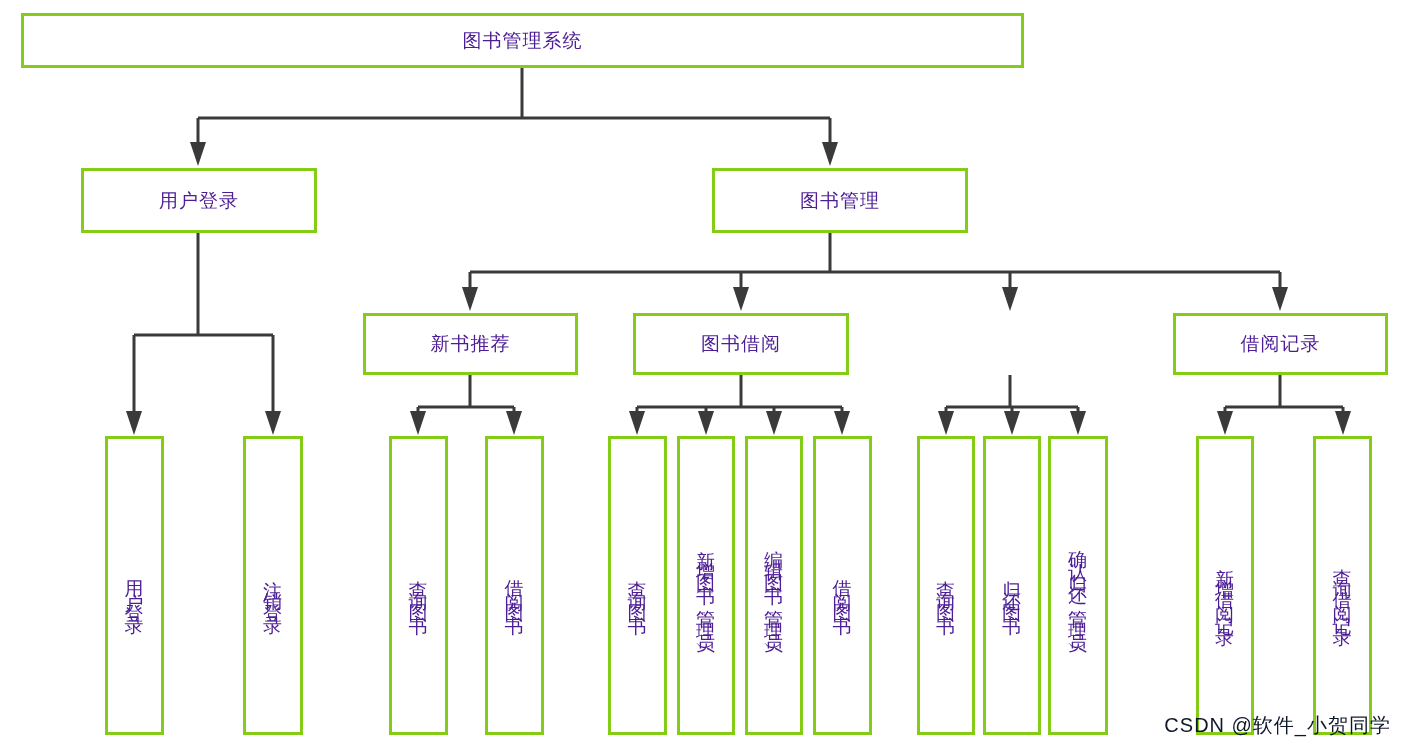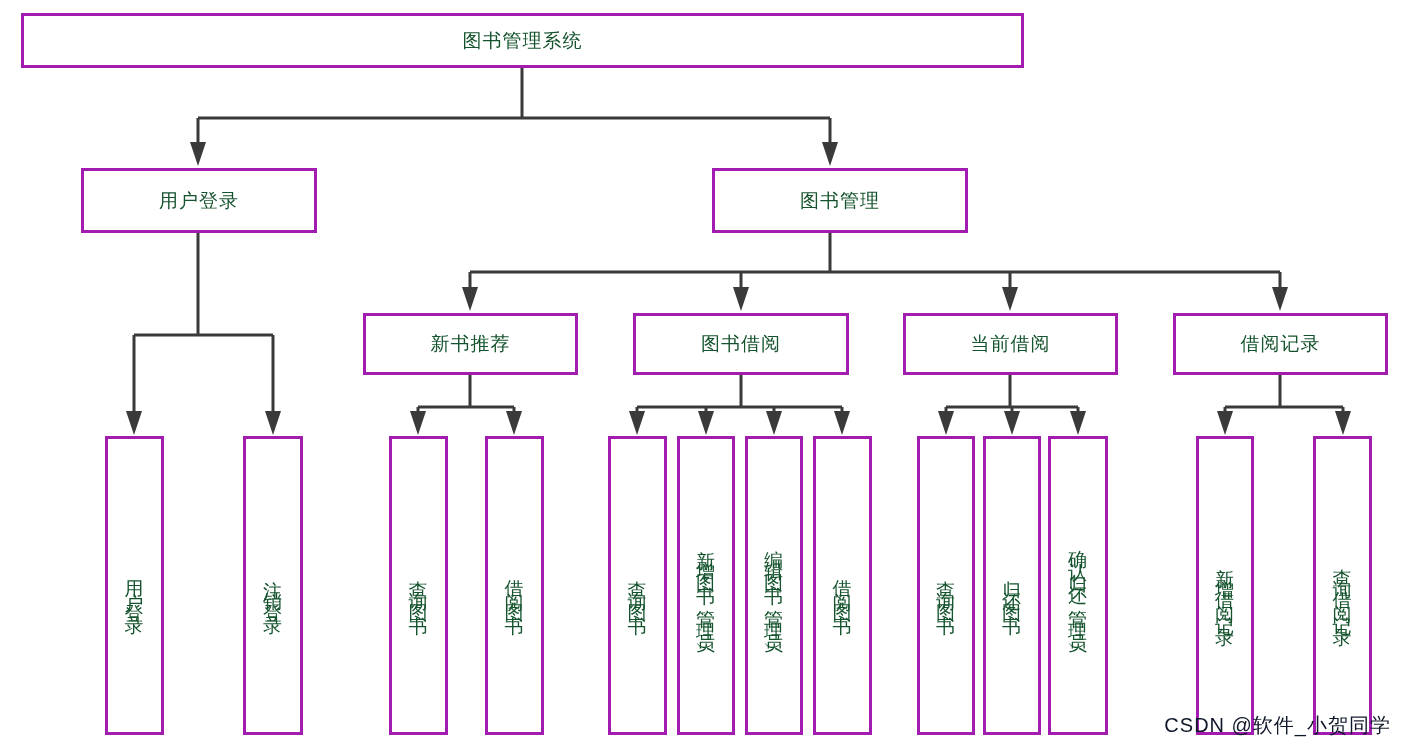--- a/index.html
+++ b/index.html
@@ -10,23 +10,23 @@
     background: #ffffff;
     font-family: "Liberation Sans", "DejaVu Sans", sans-serif;
     overflow: hidden;
   }
   #wires { position: absolute; left: 0; top: 0; width: 1405px; height: 747px; }
   #wires .cline { stroke: #3a3a3a; stroke-width: 3; fill: none; }
   #wires .ahead { fill: #3a3a3a; stroke: none; }
   .node {
     position: absolute;
     box-sizing: border-box;
-    border: 3px solid #a21caf;
+    border: 3px solid #84cc16;
     background: #ffffff;
-    color: #14532d;
+    color: #4c1d95;
     display: flex;
     align-items: center;
     justify-content: center;
     font-size: 19px;
     letter-spacing: 1px;
     text-align: center;
   }
   .leaf {
     writing-mode: vertical-rl;
     text-orientation: mixed;
@@ -86,21 +86,20 @@
     <polygon class="ahead" points="1335,411 1351,411 1343,435"></polygon>
   </svg>
 
   <div class="node" style="left:21px; top:13px; width:1003px; height:55px;">图书管理系统</div>
 
   <div class="node" style="left:81px; top:168px; width:236px; height:65px;">用户登录</div>
   <div class="node" style="left:712px; top:168px; width:256px; height:65px;">图书管理</div>
 
   <div class="node" style="left:363px; top:313px; width:215px; height:62px;">新书推荐</div>
   <div class="node" style="left:633px; top:313px; width:216px; height:62px;">图书借阅</div>
-  <div class="node" style="left:903px; top:313px; width:215px; height:62px;">当前借阅</div>
   <div class="node" style="left:1173px; top:313px; width:215px; height:62px;">借阅记录</div>
 
   <div class="node leaf" style="left:105px; top:436px; width:59px; height:299px;">用户登录</div>
   <div class="node leaf" style="left:243px; top:436px; width:60px; height:299px;">注销登录</div>
 
   <div class="node leaf" style="left:389px; top:436px; width:59px; height:299px;">查询图书</div>
   <div class="node leaf" style="left:485px; top:436px; width:59px; height:299px;">借阅图书</div>
 
   <div class="node leaf" style="left:608px; top:436px; width:59px; height:299px;">查询图书</div>
   <div class="node leaf" style="left:677px; top:436px; width:58px; height:299px;">新增图书（管理员）</div>

